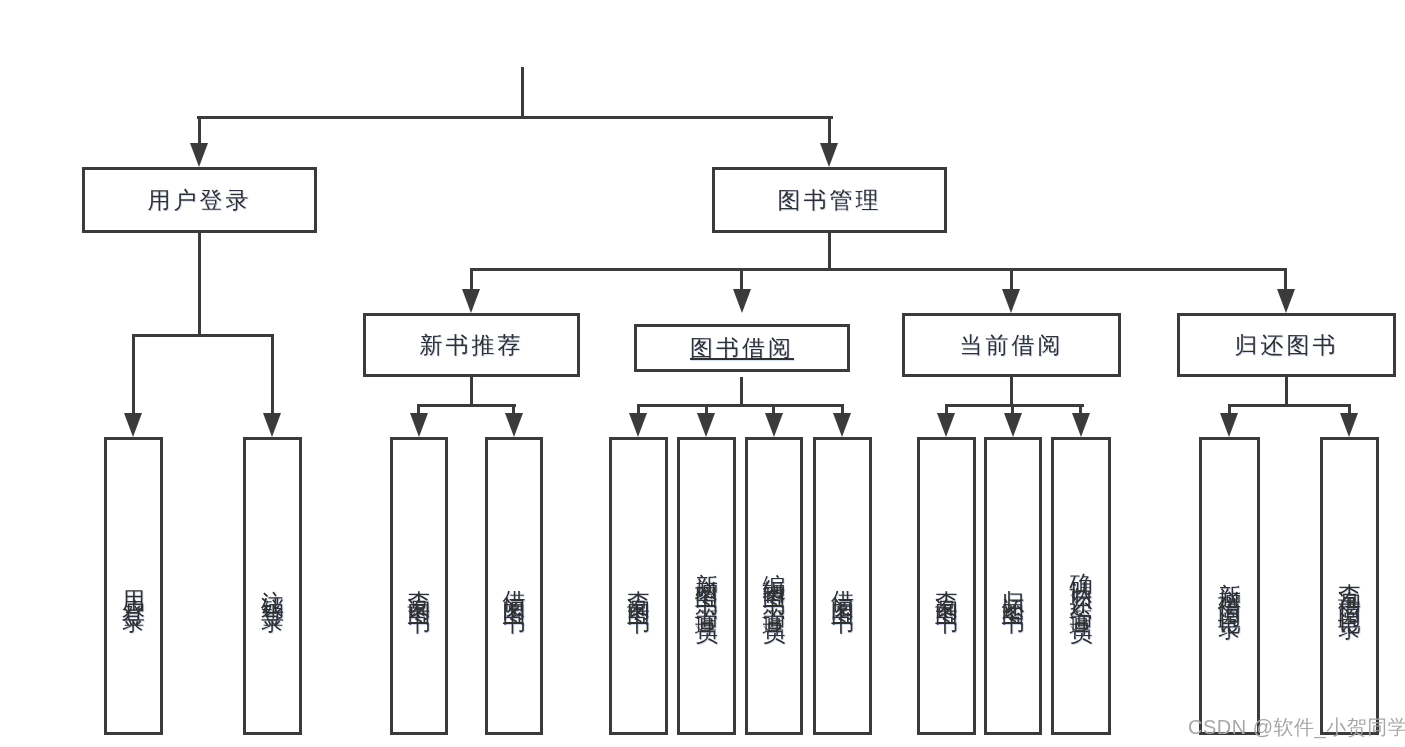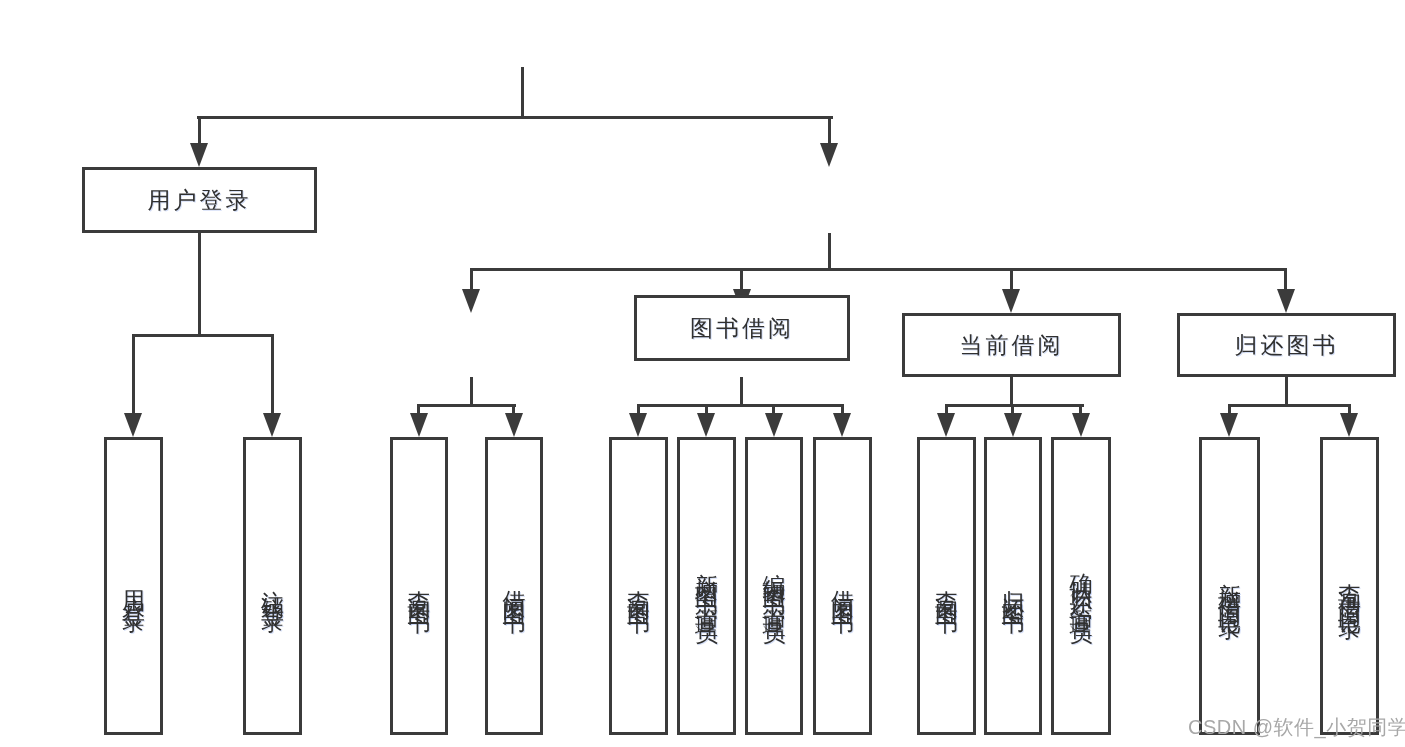--- a/index.html
+++ b/index.html
@@ -54,40 +54,42 @@
 
 
   <div class="line" style="left:521px;top:67px;width:3px;height:52px;"></div>
   <div class="line" style="left:197px;top:116px;width:636px;height:3px;"></div>
   <div class="line" style="left:198px;top:116px;width:3px;height:30px;"></div>
   <div class="arrow" style="left:190px;top:143px;"></div>
   <div class="line" style="left:828px;top:116px;width:3px;height:30px;"></div>
   <div class="arrow" style="left:820px;top:143px;"></div>
 
   <div class="hbox" style="left:82px;top:167px;width:235px;height:66px;">用户登录</div>
+  <div class="hbox" style="left:712px;top:167px;width:235px;height:66px;">图书管理</div>
 
   <div class="line" style="left:198px;top:233px;width:3px;height:104px;"></div>
   <div class="line" style="left:132px;top:334px;width:142px;height:3px;"></div>
   <div class="line" style="left:132px;top:334px;width:3px;height:80px;"></div>
   <div class="arrow" style="left:124px;top:413px;"></div>
   <div class="line" style="left:271px;top:334px;width:3px;height:80px;"></div>
   <div class="arrow" style="left:263px;top:413px;"></div>
 
   <div class="line" style="left:828px;top:233px;width:3px;height:38px;"></div>
   <div class="line" style="left:470px;top:268px;width:817px;height:3px;"></div>
   <div class="line" style="left:470px;top:268px;width:3px;height:24px;"></div>
   <div class="arrow" style="left:462px;top:289px;"></div>
   <div class="line" style="left:740px;top:268px;width:3px;height:24px;"></div>
   <div class="arrow" style="left:733px;top:289px;"></div>
   <div class="line" style="left:1010px;top:268px;width:3px;height:24px;"></div>
   <div class="arrow" style="left:1002px;top:289px;"></div>
   <div class="line" style="left:1284px;top:268px;width:3px;height:24px;"></div>
   <div class="arrow" style="left:1277px;top:289px;"></div>
 
-  <div class="hbox" style="left:634px;top:295px;width:216px;height:66px;">图书借阅</div>
+  <div class="hbox" style="left:363px;top:313px;width:217px;height:64px;">新书推荐</div>
+  <div class="hbox" style="left:634px;top:324px;width:216px;height:48px;text-decoration:underline;">图书借阅</div>
   <div class="hbox" style="left:902px;top:313px;width:219px;height:64px;">当前借阅</div>
   <div class="hbox" style="left:1177px;top:313px;width:219px;height:64px;">归还图书</div>
 
   <div class="line" style="left:470px;top:377px;width:3px;height:30px;"></div>
   <div class="line" style="left:417px;top:404px;width:99px;height:3px;"></div>
   <div class="line" style="left:417px;top:404px;width:3px;height:12px;"></div>
   <div class="arrow" style="left:410px;top:413px;"></div>
   <div class="line" style="left:512px;top:404px;width:3px;height:12px;"></div>
   <div class="arrow" style="left:505px;top:413px;"></div>
 

